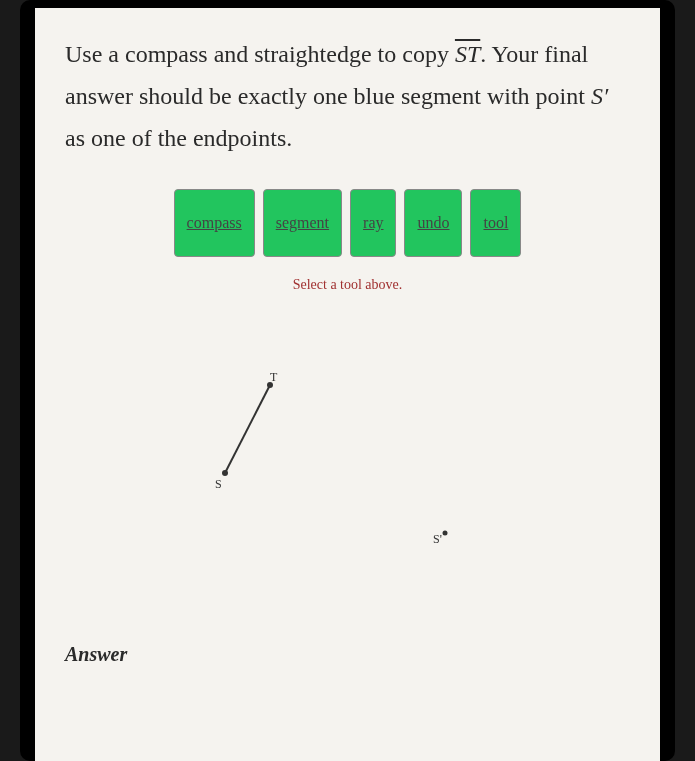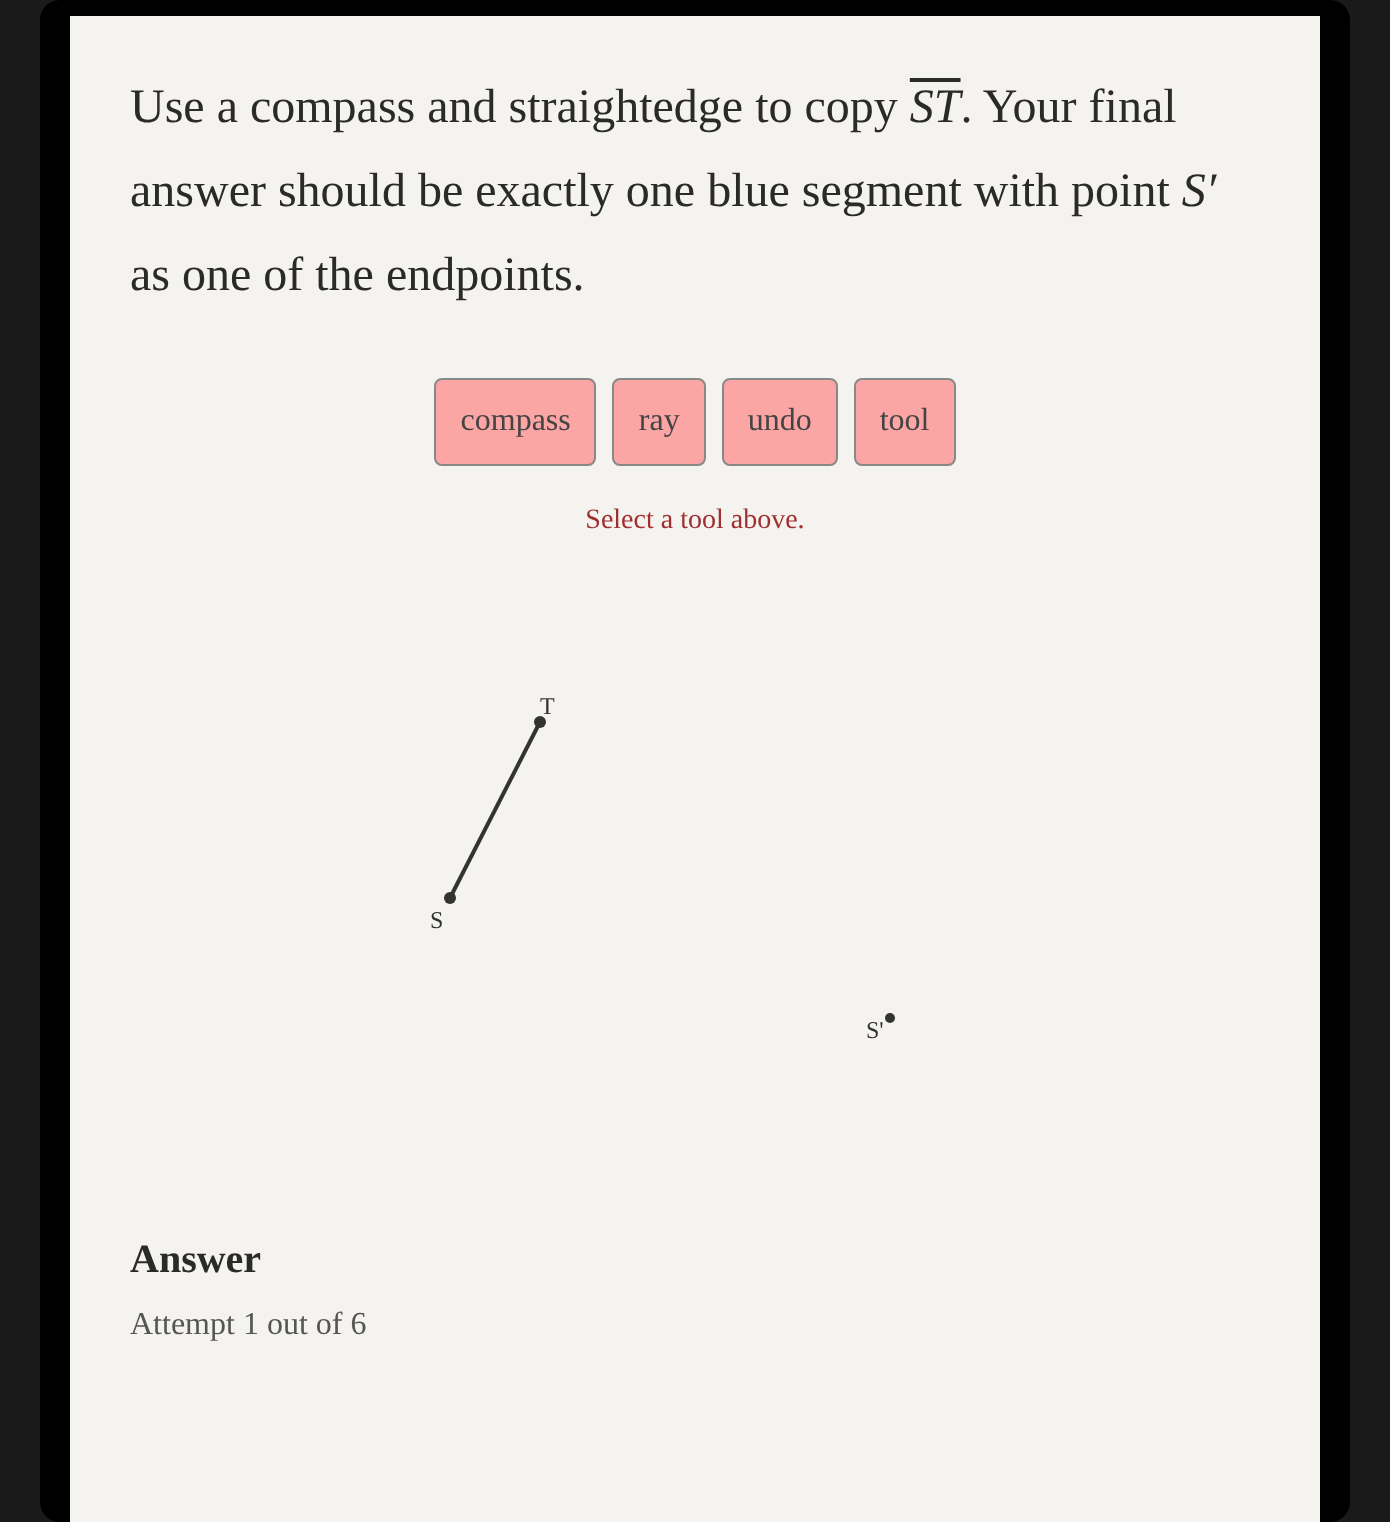--- a/index.html
+++ b/index.html
@@ -46,65 +46,68 @@
     }
     .tool-row {
       display: flex;
       justify-content: center;
       gap: 8px;
       margin-bottom: 20px;
       margin-top: 30px;
     }
     .tool-btn {
       border: 1px solid #888;
-      background: #fca5a5;
-      padding: 12px 12px;
+      background: #22c55e;
+      padding: 24px 12px;
       font-size: 16px;
       color: #444;
       border-radius: 4px;
       font-family: Georgia, serif;
       cursor: pointer;
+      text-decoration: underline;
     }
     .helper-text {
       text-align: center;
       color: #a03030;
       font-size: 14px;
       margin-bottom: 20px;
     }
     .canvas-area {
       width: 100%;
       height: 320px;
       position: relative;
     }
     .answer-section {
       margin-top: 10px;
     }
     .answer-heading {
       font-weight: bold;
       font-size: 20px;
       color: #2a2a2a;
       margin-bottom: 12px;
+      font-style: italic;
     }
     .attempt-text {
       font-size: 16px;
       color: #555;
     }
   </style>
 </head>
 <body>
 
 <div class="phone-frame">
   <div class="content-area">
 
     <div class="question-text">
       <span>Use a compass and straightedge to copy </span><span class="overline">ST</span><span>. Your final answer should be exactly one blue segment with point </span><span class="ital">S</span><span class="ital">′</span><span> as one of the endpoints.</span>
     </div>
 
     <div class="tool-row">
       <button class="tool-btn">compass</button>
+      <button class="tool-btn">segment</button>
       <button class="tool-btn">ray</button>
       <button class="tool-btn">undo</button>
       <button class="tool-btn">tool</button>
     </div>
 
     <div class="helper-text">Select a tool above.</div>
 
     <div class="canvas-area">
       <svg width="100%" height="100%">
         <line x1="160" y1="160" x2="205" y2="72" stroke="#333" stroke-width="2"></line>
@@ -112,17 +115,16 @@
         <circle cx="205" cy="72" r="3" fill="#333"></circle>
         <circle cx="380" cy="220" r="2.5" fill="#333"></circle>
         <text x="150" y="175" font-size="12" fill="#333" font-family="Georgia">S</text>
         <text x="205" y="68" font-size="12" fill="#333" font-family="Georgia">T</text>
         <text x="368" y="230" font-size="12" fill="#333" font-family="Georgia">S'</text>
       </svg>
     </div>
 
     <div class="answer-section">
       <div class="answer-heading">Answer</div>
-      <div class="attempt-text">Attempt 1 out of 6</div>
     </div>
 
   </div>
 </div>
 
 </body></html>

